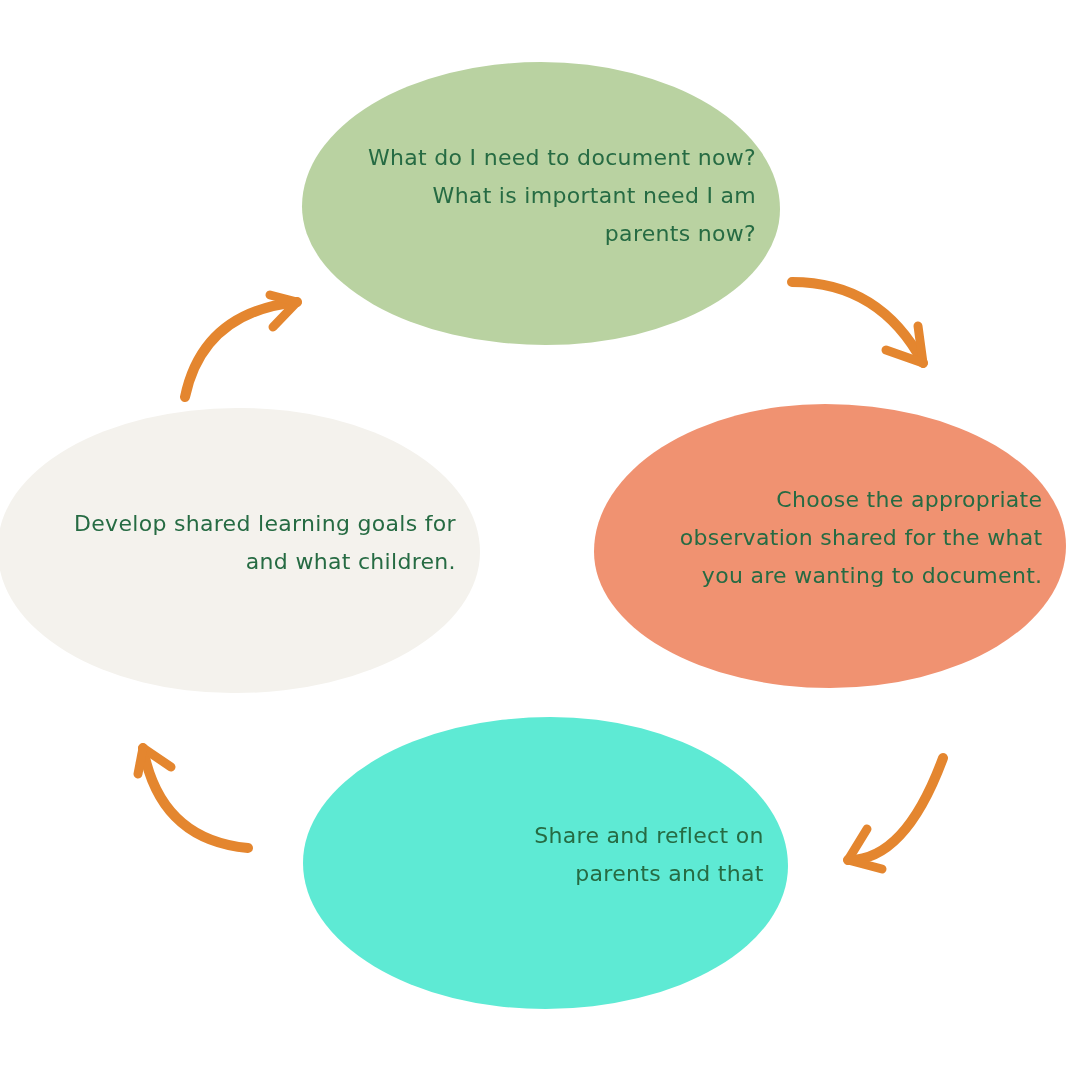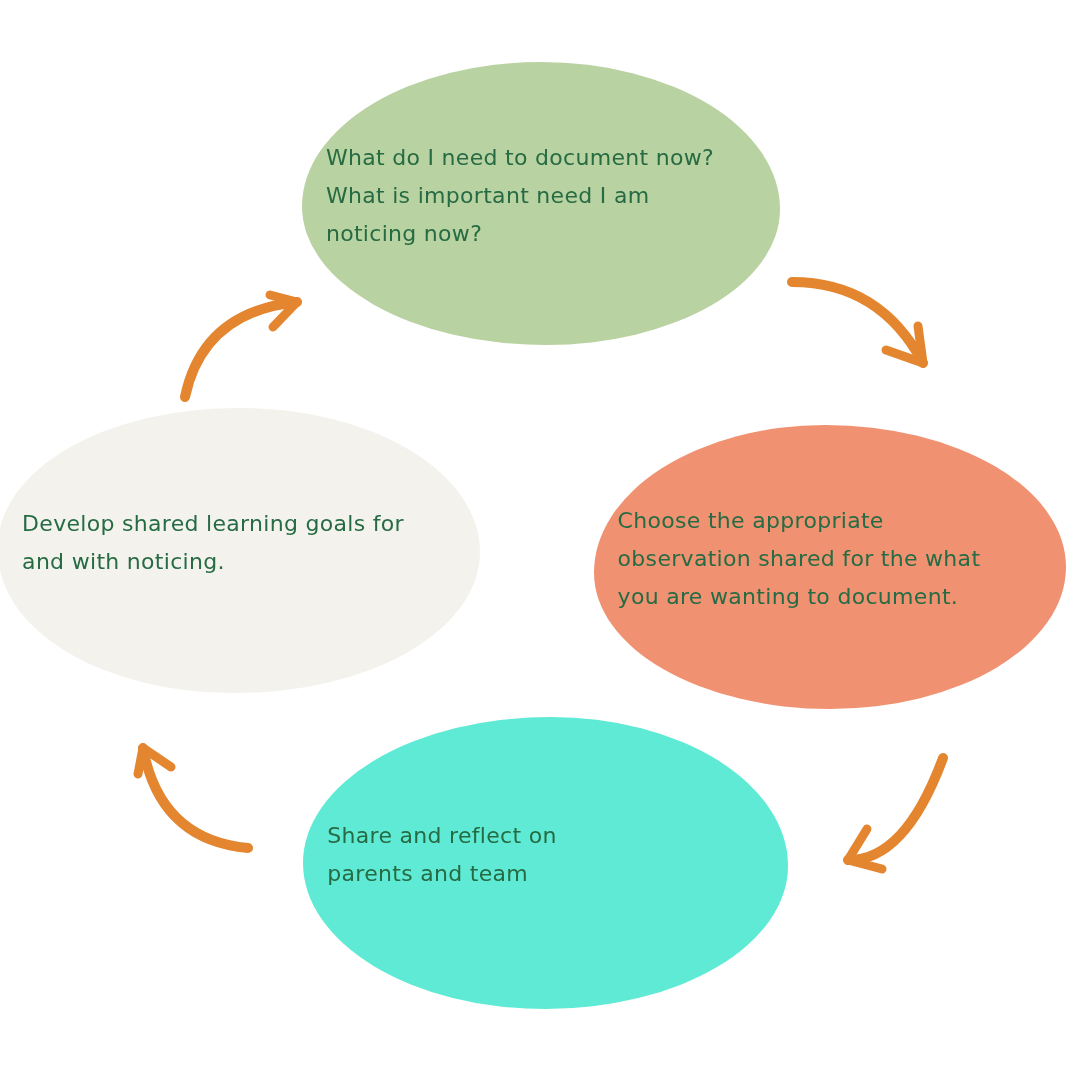--- a/index.html
+++ b/index.html
@@ -11,37 +11,37 @@
     overflow: hidden;
     font-family: "DejaVu Sans", "Liberation Sans", sans-serif;
   }
   .blob {
     position: absolute;
     display: flex;
     align-items: center;
     justify-content: center;
   }
   .blob .text {
-    text-align: left;
+    text-align: right;
     color: #266b43;
     font-size: 22px;
     line-height: 38px;
     letter-spacing: 0.3px;
     transform: translateY(-8px);
     width: 90%;
   }
   .blob .text span { display: block; }
 
   .blob-top {
     left: 302px; top: 62px; width: 478px; height: 283px;
     background: #b9d2a1;
     border-radius: 50% 50% 49% 51% / 51% 52% 48% 49%;
   }
   .blob-right {
-    left: 594px; top: 425px; width: 472px; height: 284px;
+    left: 594px; top: 404px; width: 472px; height: 284px;
     background: #f09271;
     border-radius: 49% 51% 50% 50% / 52% 50% 50% 48%;
   }
   .blob-bottom {
     left: 303px; top: 717px; width: 485px; height: 292px;
     background: #5eead4;
     border-radius: 51% 49% 50% 50% / 50% 51% 49% 50%;
   }
   .blob-left {
     left: -2px; top: 408px; width: 482px; height: 285px;
@@ -66,43 +66,43 @@
 </style>
 </head>
 <body>
 
 <div class="canvas">
 
   <div class="blob blob-top">
     <div class="text">
       <span>What do I need to document now?</span>
       <span>What is important need I am</span>
-      <span>noticing now?</span>
+      <span>parents now?</span>
     </div>
   </div>
 
   <div class="blob blob-right">
     <div class="text">
       <span>Choose the appropriate</span>
       <span>observation shared for the what</span>
       <span>you are wanting to document.</span>
     </div>
   </div>
 
   <div class="blob blob-bottom">
     <div class="text">
       <span>Share and reflect on</span>
-      <span>parents and team</span>
+      <span>parents and that</span>
     </div>
   </div>
 
   <div class="blob blob-left">
     <div class="text">
       <span>Develop shared learning goals for</span>
-      <span>and with noticing.</span>
+      <span>and what children.</span>
     </div>
   </div>
 
   <svg class="arrow arrow-1" width="170" height="115" viewBox="0 0 170 115">
     <path class="shaft" d="M 22 20 Q 110 20 153 101"></path>
     <path class="barb" d="M 153 101 L 148 64"></path>
     <path class="barb" d="M 153 101 L 116 88"></path>
   </svg>
 
   <svg class="arrow arrow-2" width="130" height="140" viewBox="0 0 130 140">

